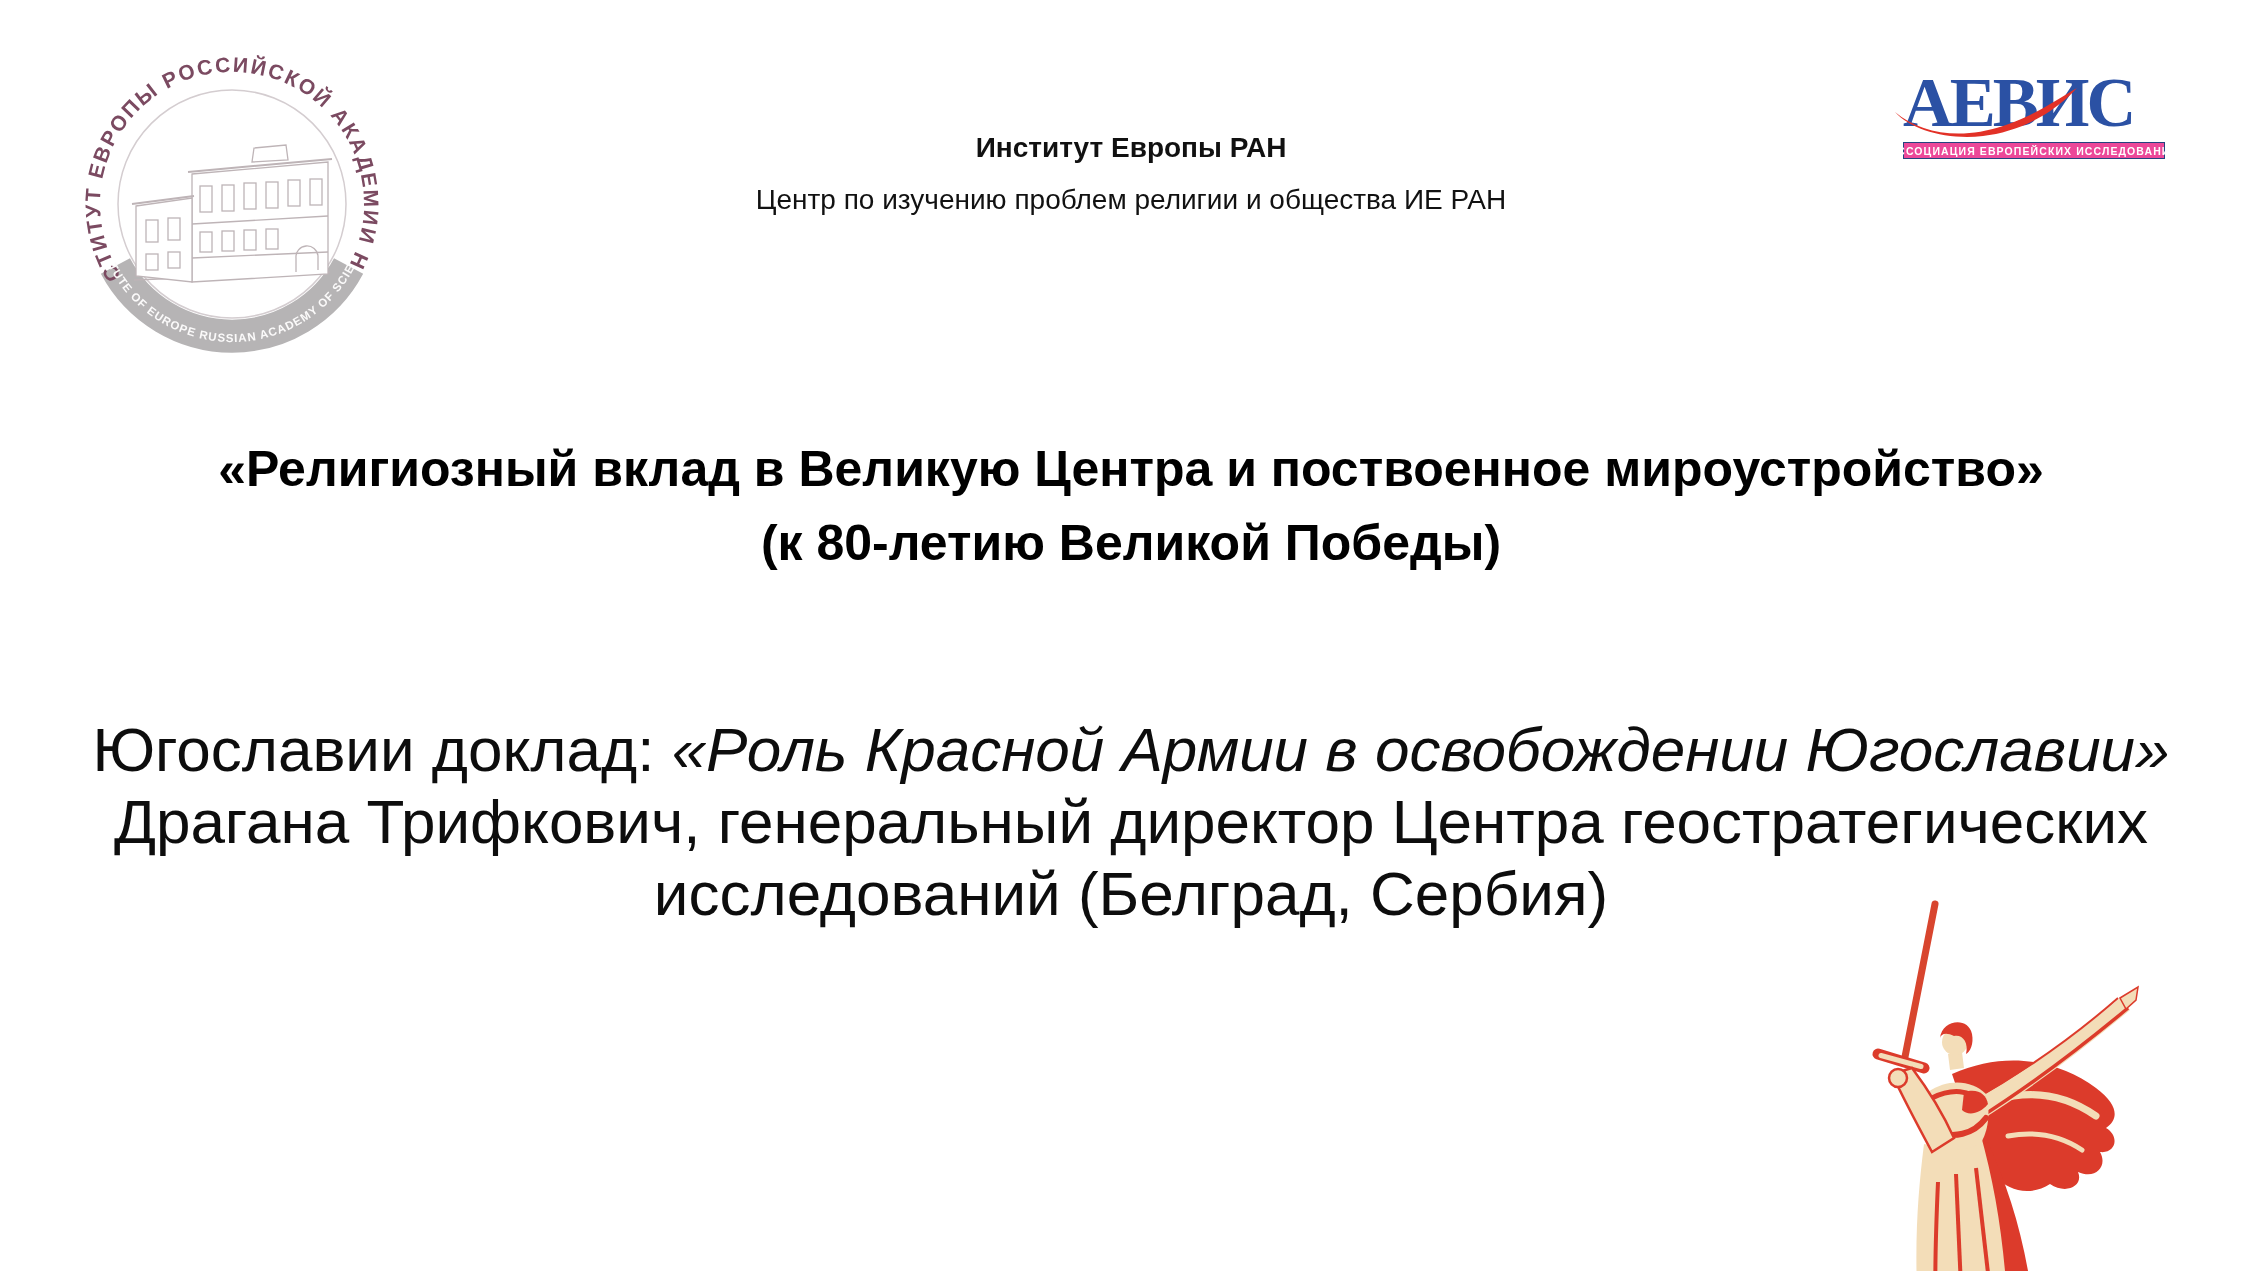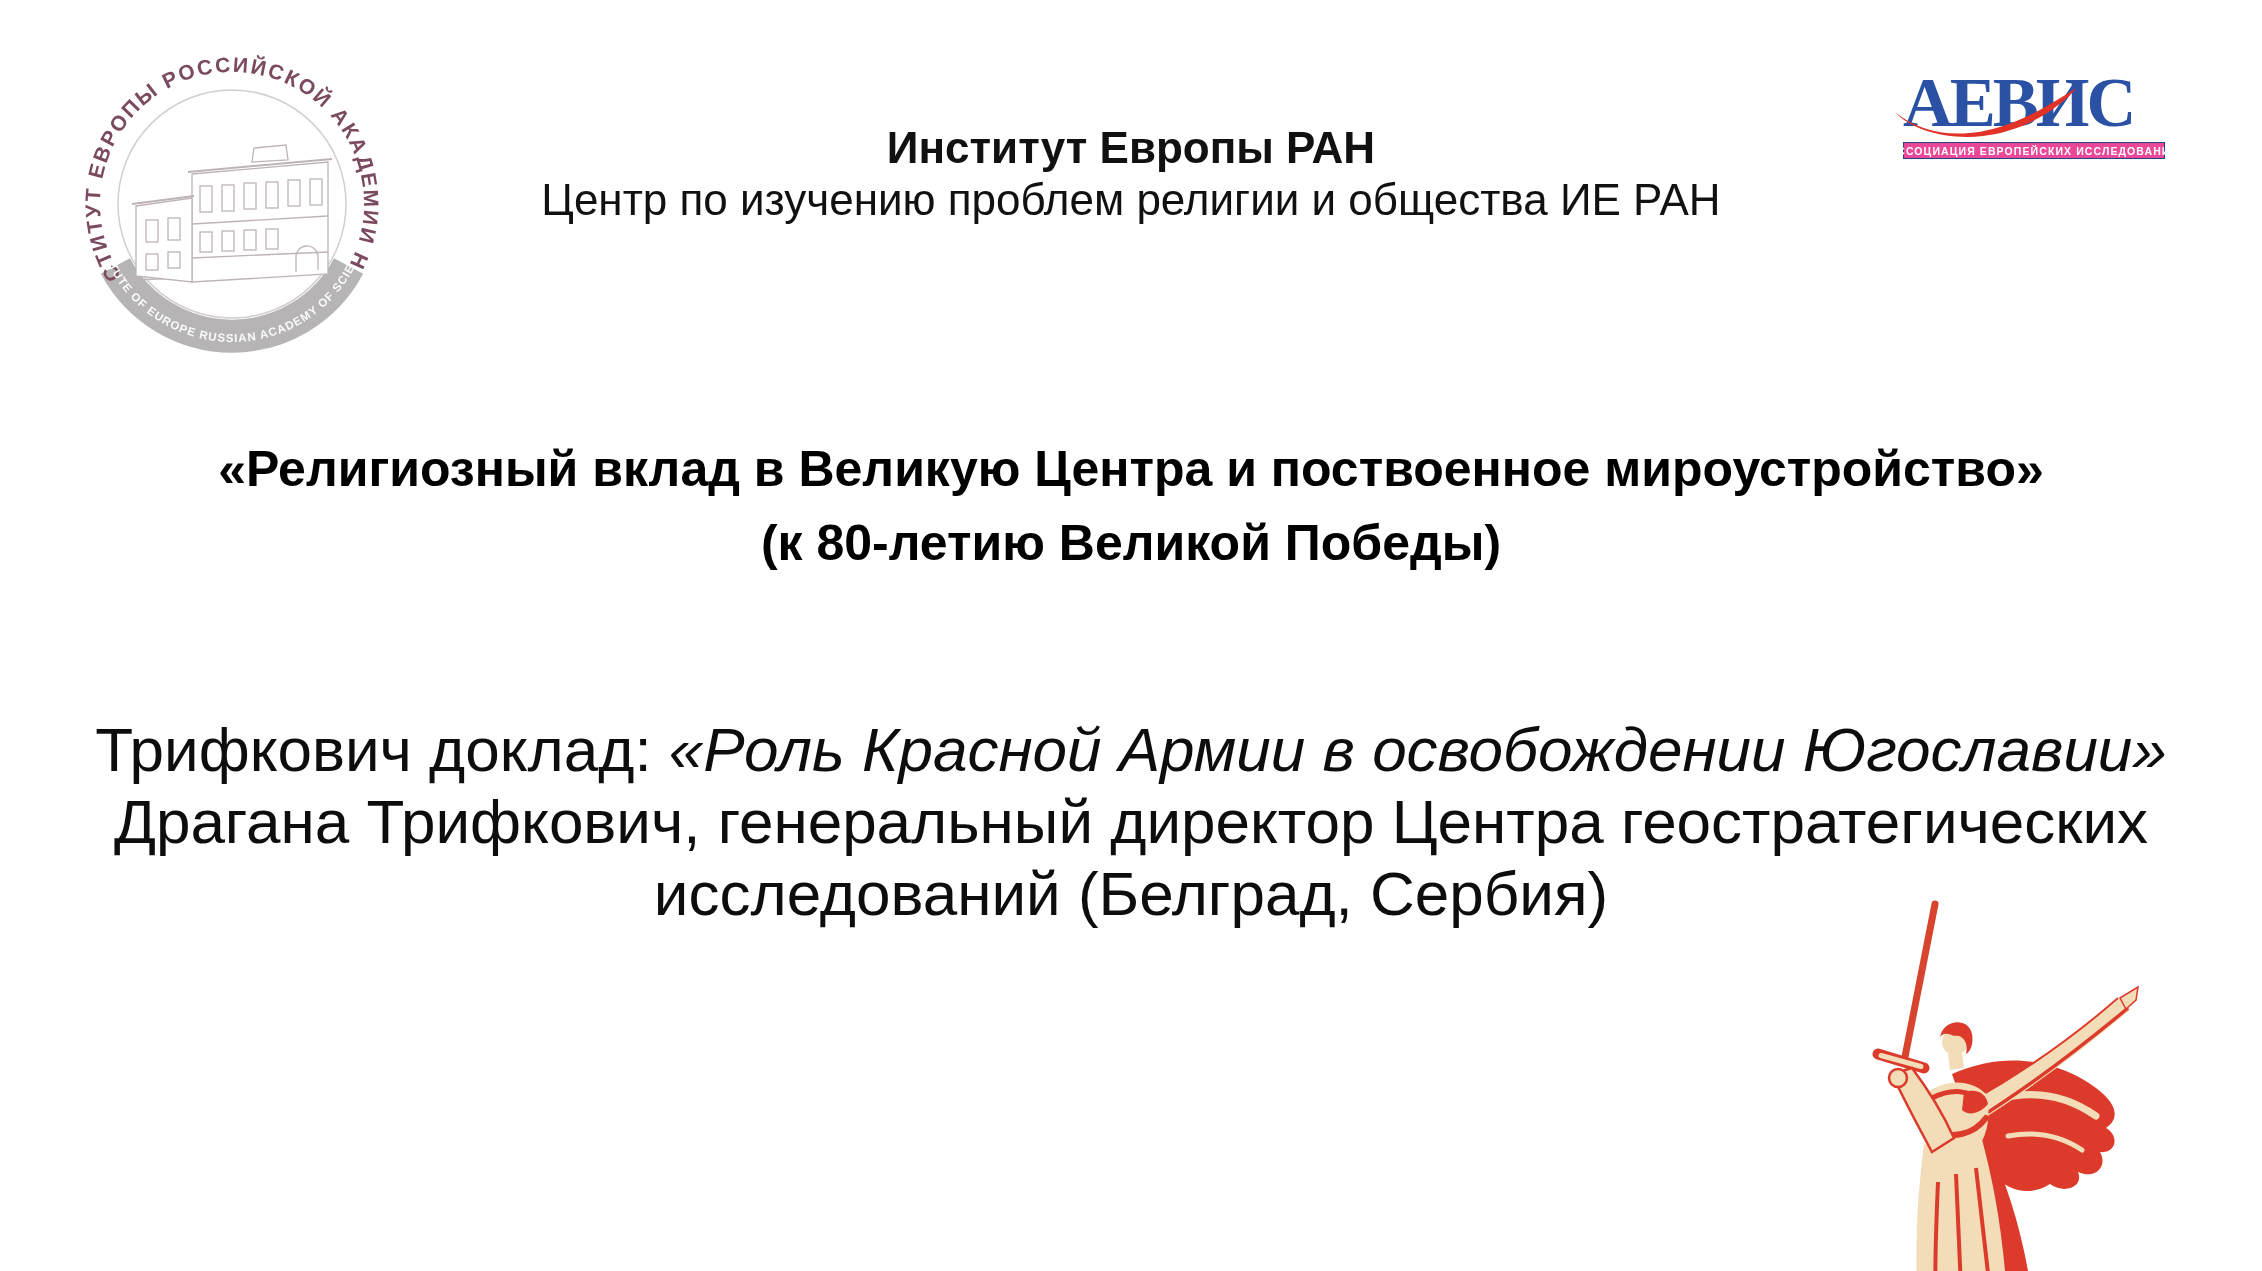--- a/index.html
+++ b/index.html
@@ -23,21 +23,21 @@
   }
   .seal svg { width: 100%; height: 100%; display: block; }
 
   
   .header-block {
     position: absolute;
     left: 0;
     top: 122px;
     width: 100%;
     text-align: center;
-    font-size: 44px;
+    font-size: 28px;
     line-height: 52px;
     color: #111;
   }
   .header-block .org-title { font-weight: bold; }
 
   
   .aevis {
     position: absolute;
     left: 1903px;
     top: 56px;
@@ -187,21 +187,21 @@
       <span>АССОЦИАЦИЯ ЕВРОПЕЙСКИХ ИССЛЕДОВАНИЙ</span>
     </div>
   </div>
 
   <div class="title-block">
     <div>«Религиозный вклад в Великую Центра и поствоенное мироустройство»</div>
     <div>(к 80-летию Великой Победы)</div>
   </div>
 
   <div class="plenary-block">
-    <div><span>Трифкович доклад: </span><span class="talk-title">«Роль Красной Армии в освобождении Югославии»</span></div>
+    <div><span>Югославии доклад: </span><span class="talk-title">«Роль Красной Армии в освобождении Югославии»</span></div>
     <div>Драгана Трифкович, генеральный директор Центра геостратегических</div>
     <div>исследований (Белград, Сербия)</div>
   </div>
 
   <div class="statue">
     <svg viewBox="0 0 276 420" xmlns="http://www.w3.org/2000/svg">
 
       <path d="M84,182 C138,158 190,168 228,196 C252,214 250,228 238,236 C252,244 248,262 232,260
                C240,274 228,288 210,280 C216,294 198,303 182,292 C164,304 140,300 128,284
                C112,258 96,218 84,182 Z" fill="#dc3b2b"></path>

